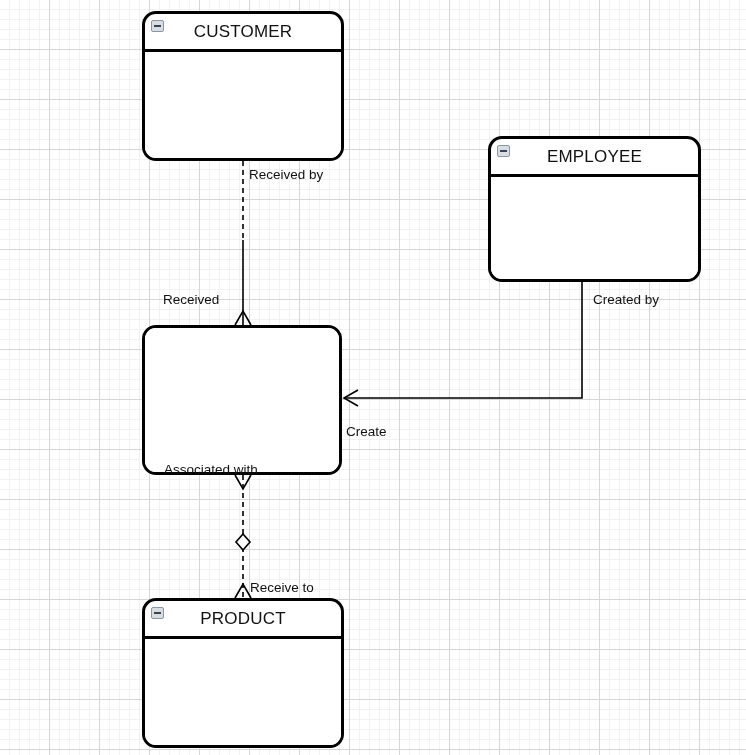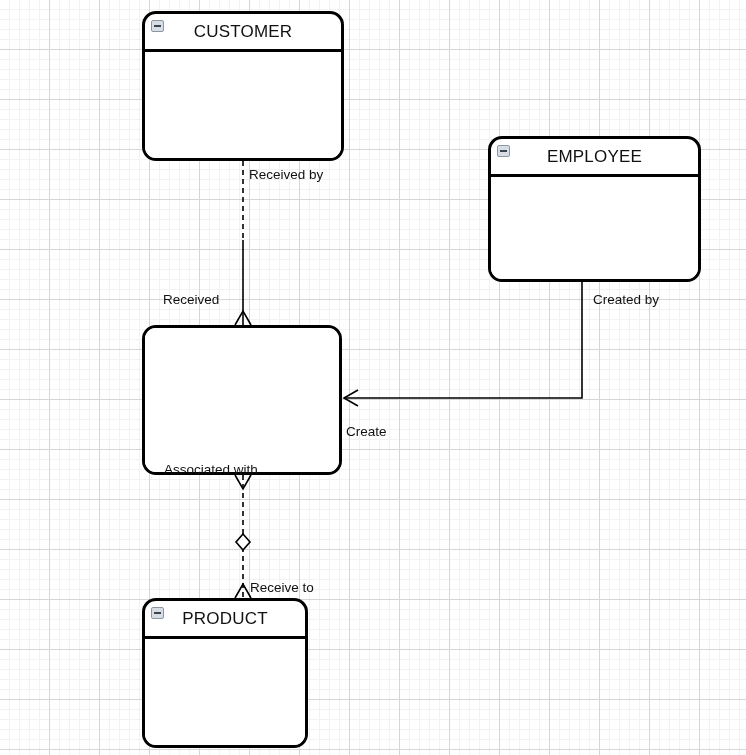--- a/index.html
+++ b/index.html
@@ -130,21 +130,21 @@
         </span>
       <span class="entity-title">EMPLOYEE</span>
     </div>
     <div class="entity-body"></div>
   </div>
 
   <div class="entity" style="left:142px; top:325px; width:200px; height:150px;">
     <div class="entity-body"></div>
   </div>
 
-  <div class="entity" style="left:142px; top:598px; width:166px; height:150px;">
+  <div class="entity" style="left:142px; top:598px; width:202px; height:150px;">
     <div class="entity-header">
       <span class="collapse-icon">
           <i></i>
         </span>
       <span class="entity-title">PRODUCT</span>
     </div>
     <div class="entity-body"></div>
   </div>
 
   <div class="edge-label" style="left:249px; top:168px;">Received by</div>

